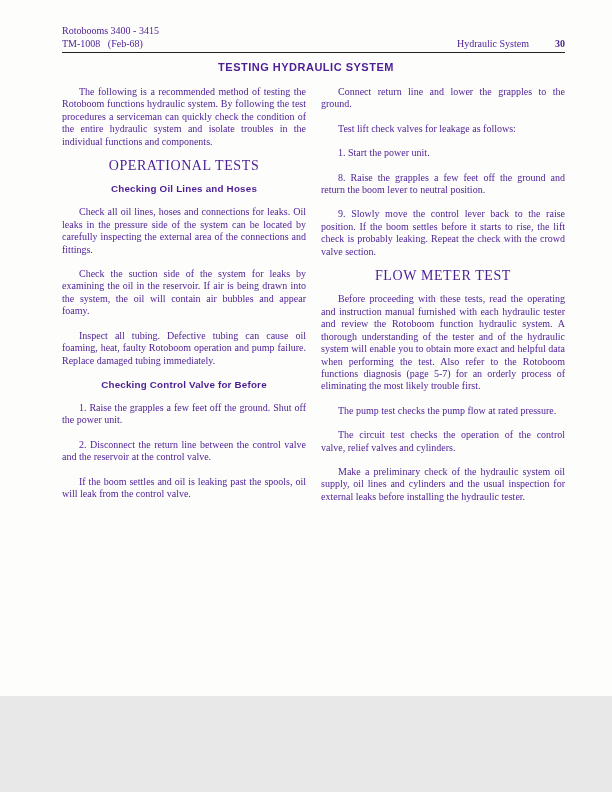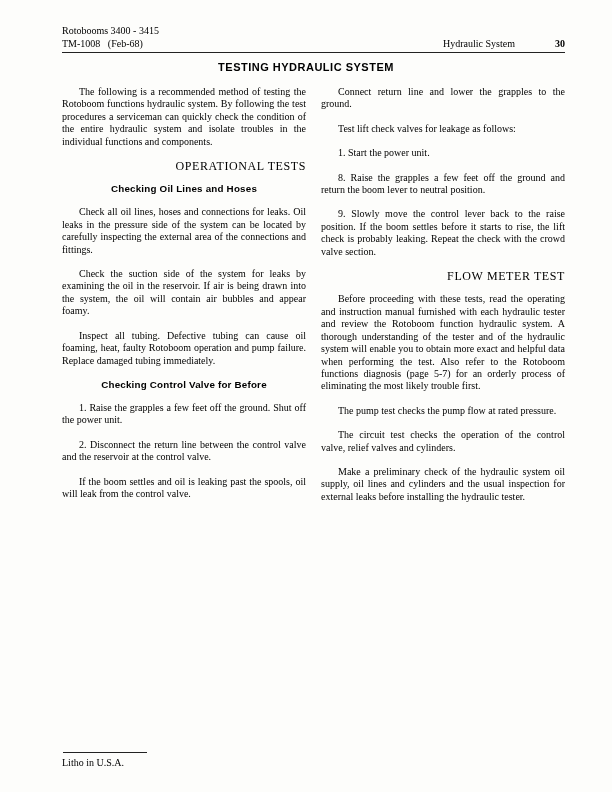--- a/index.html
+++ b/index.html
@@ -3,24 +3,24 @@
 <meta charset="utf-8">
 <style>
   html, body {
     margin: 0;
     padding: 0;
     background: #e8e8e8;
   }
   .page {
     position: relative;
     width: 612px;
-    height: 792px;
+    height: 696px;
     margin: 0 auto;
     background: #fdfdfb;
-    color: #000000;
+    color: #4c1d95;
     font-family: "Liberation Serif", serif;
     overflow: hidden;
     box-sizing: border-box;
   }
   
   .header {
     position: absolute;
     top: 24px;
     left: 62px;
     width: 503px;
@@ -30,21 +30,21 @@
     font-size: 10px;
     line-height: 13px;
     border-bottom: 1.7px solid #222;
     padding-bottom: 2px;
   }
   .header-left div { white-space: pre; }
   .header-right { text-align: right; }
   .header-right .hline {
     display: flex;
     justify-content: flex-start;
-    column-gap: 28px;
+    column-gap: 14px;
   }
   .header-right .pageno {
     min-width: 22px;
     text-align: right;
     font-weight: bold;
   }
   
   .page-title {
     position: absolute;
     top: 61px;
@@ -71,24 +71,24 @@
   }
   .para {
     margin: 0 0 12px 0;
     font-size: 10px;
     line-height: 12.4px;
     text-align: justify;
     text-indent: 17px;
   }
   .caps-heading {
     margin: 9px 0 11px 0;
-    font-size: 12px;
+    font-size: 14px;
     line-height: 12.4px;
     letter-spacing: 0.6px;
-    text-align: right;
+    text-align: center;
   }
   .bold-heading {
     margin: 10px 0 11px 0;
     font-family: "Liberation Sans", sans-serif;
     font-weight: bold;
     font-size: 9.8px;
     line-height: 12px;
     text-align: center;
     letter-spacing: 0.2px;
   }

